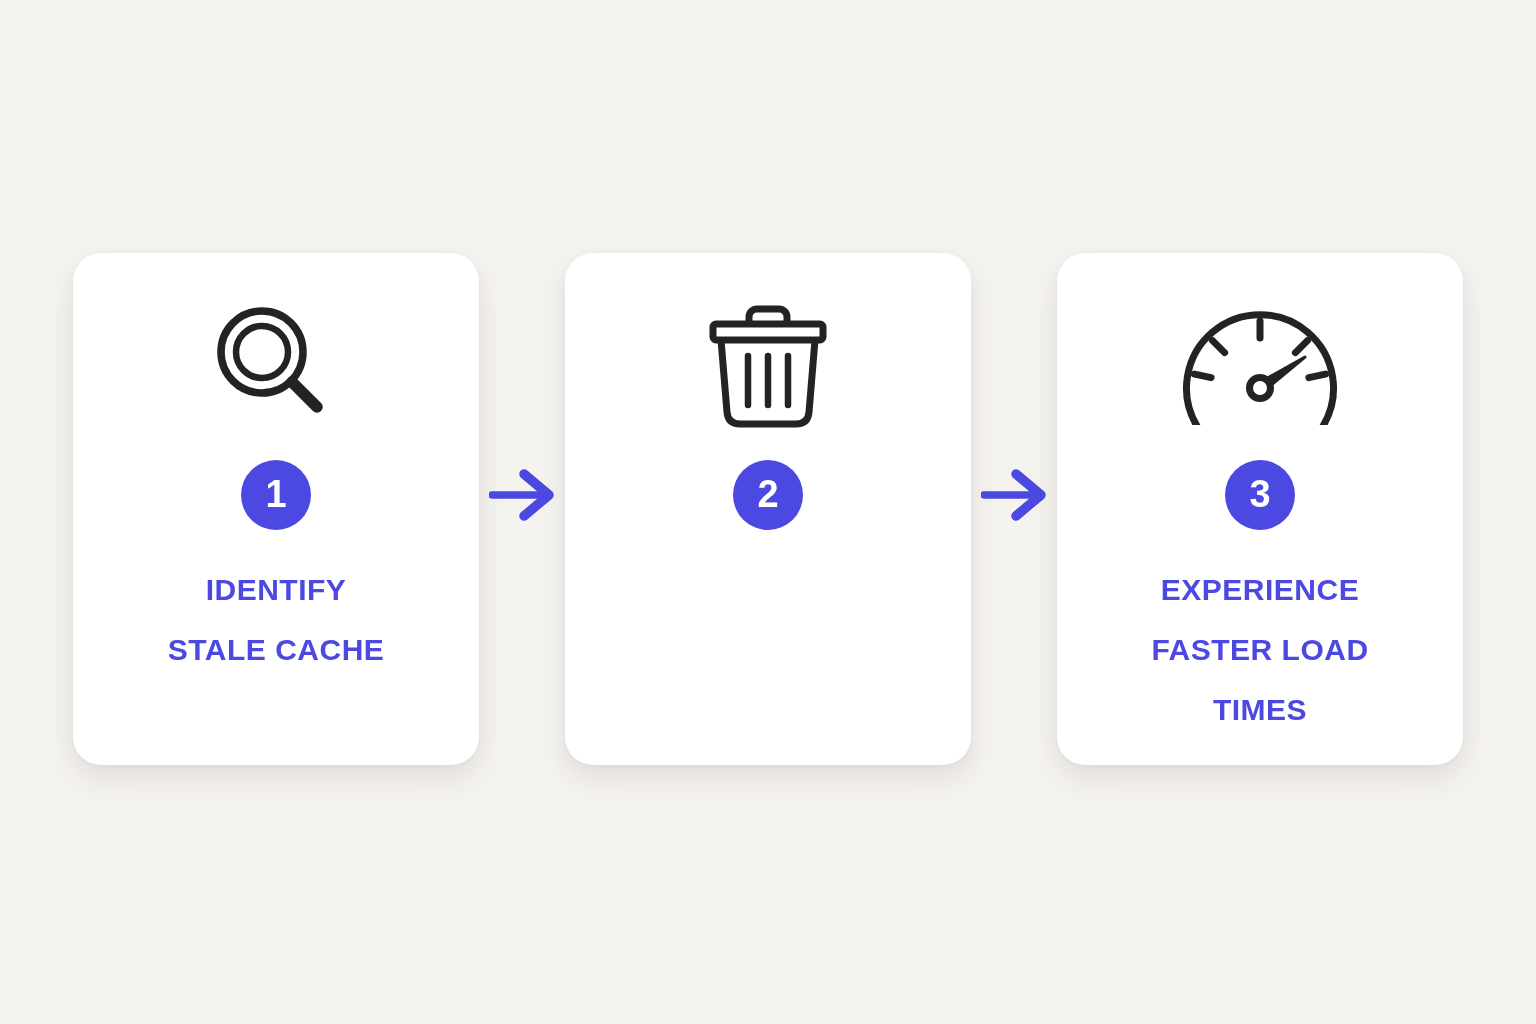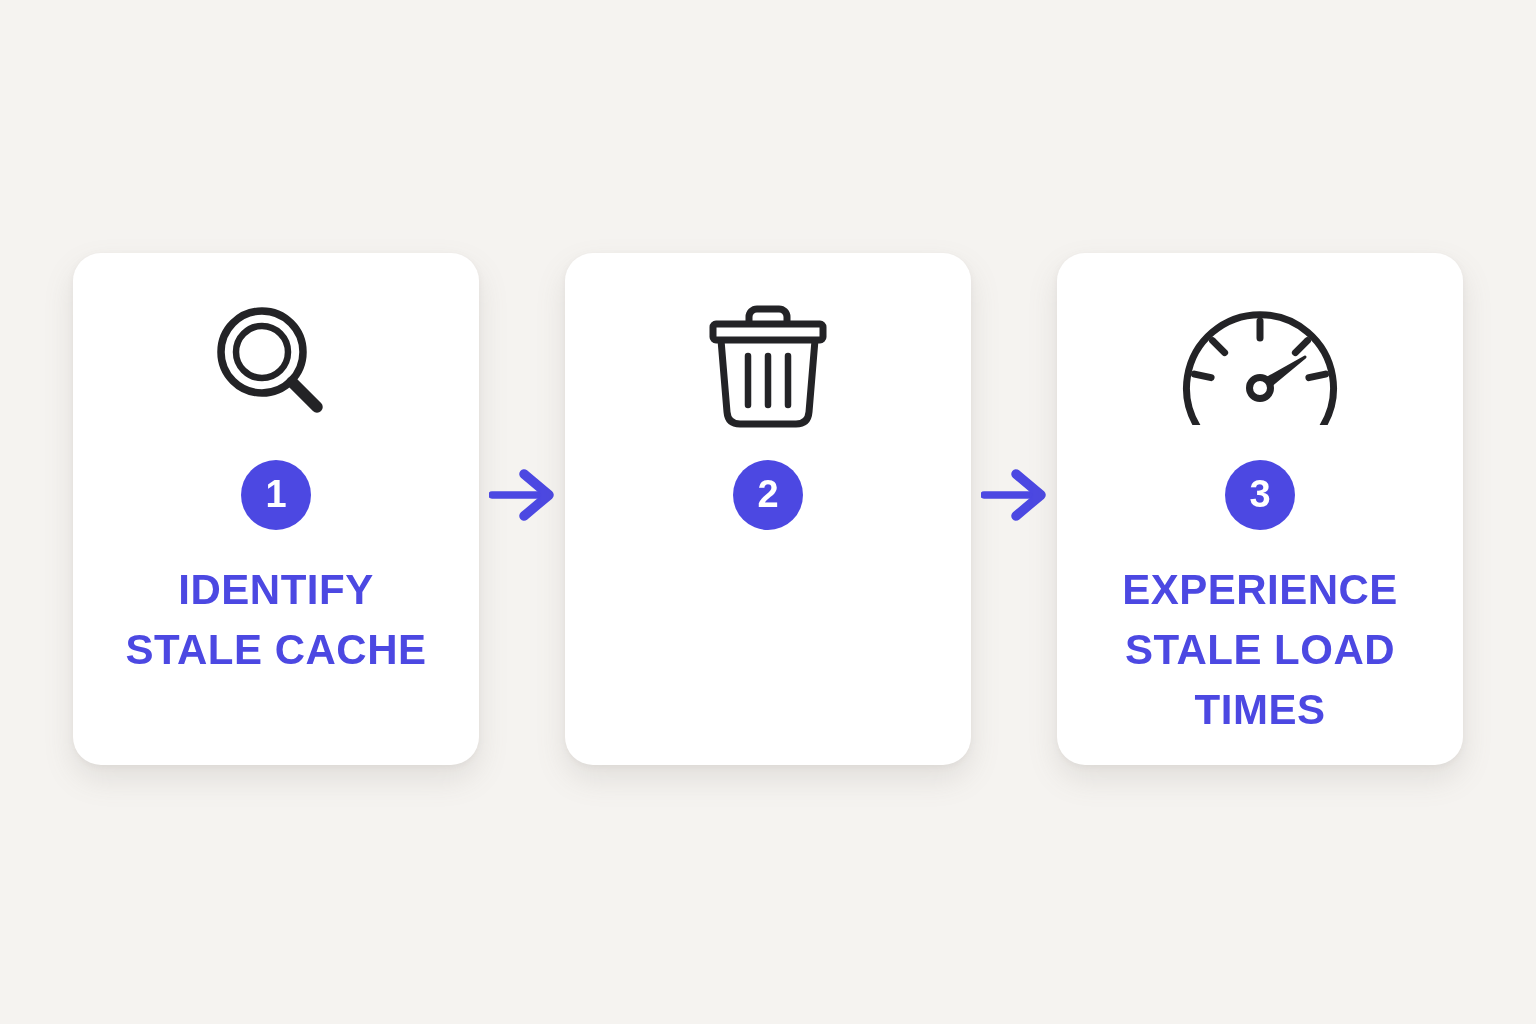--- a/index.html
+++ b/index.html
@@ -31,21 +31,21 @@
     margin-top:32px;
     display:flex; align-items:center; justify-content:center;
     flex:0 0 auto;
   }
   .badge-num {
     color:#ffffff; font-weight:bold; font-size:38px; line-height:1;
     transform:translateY(-1px);
   }
   .title {
     margin:30px 8px 0; padding:0;
-    font-size:42px; line-height:60px; font-weight:bold;
+    font-size:30px; line-height:60px; font-weight:bold;
     letter-spacing:0.5px;
     color:#4c48e2;
     text-align:center;
     white-space:pre-line;
   }
   .arrow-wrap {
     margin-top:212px;
     width:66px; height:60px;
     display:flex; align-items:center; justify-content:center;
     flex:0 0 auto;
@@ -112,17 +112,17 @@
         <line x1="125.4" y1="33.6" x2="113.4" y2="45.6" stroke-width="7" stroke-linecap="round"></line>
         <line x1="143.5" y1="67.1" x2="126.9" y2="70.6" stroke-width="7" stroke-linecap="round"></line>
         <polygon points="80.8,85.1 75.2,76.9 123,50" fill="#232326" stroke="#232326" stroke-width="3" stroke-linejoin="round"></polygon>
         <circle cx="78" cy="81" r="10.5" stroke-width="7" fill="#ffffff"></circle>
       </svg>
     </div>
     <div class="badge">
       <span class="badge-num">3</span>
     </div>
     <h2 class="title">EXPERIENCE
-STALE LOAD
+FASTER LOAD
 TIMES</h2>
   </section>
 
 </main>
 
 </body></html>

